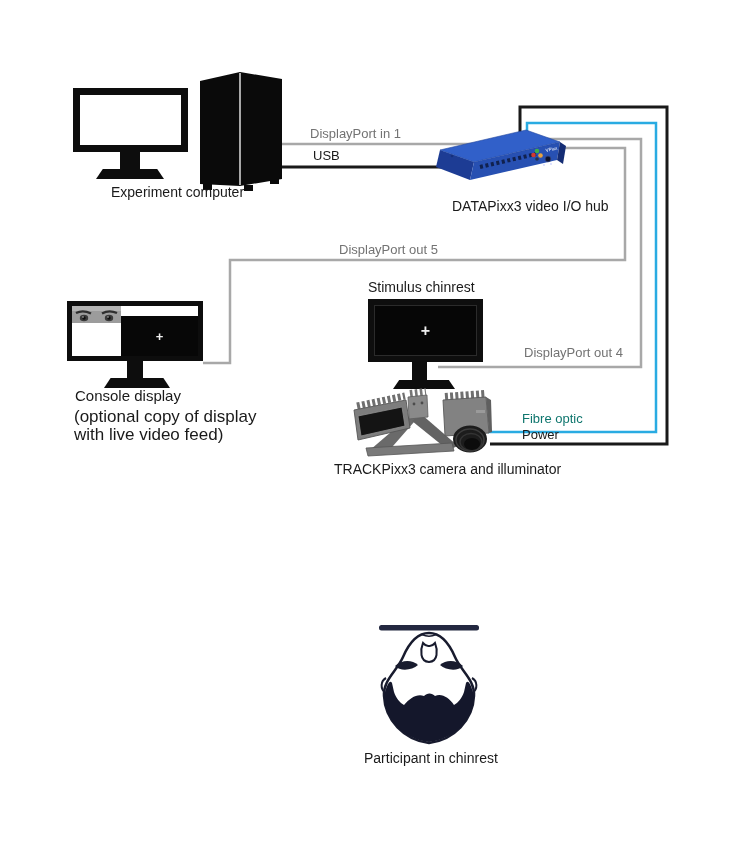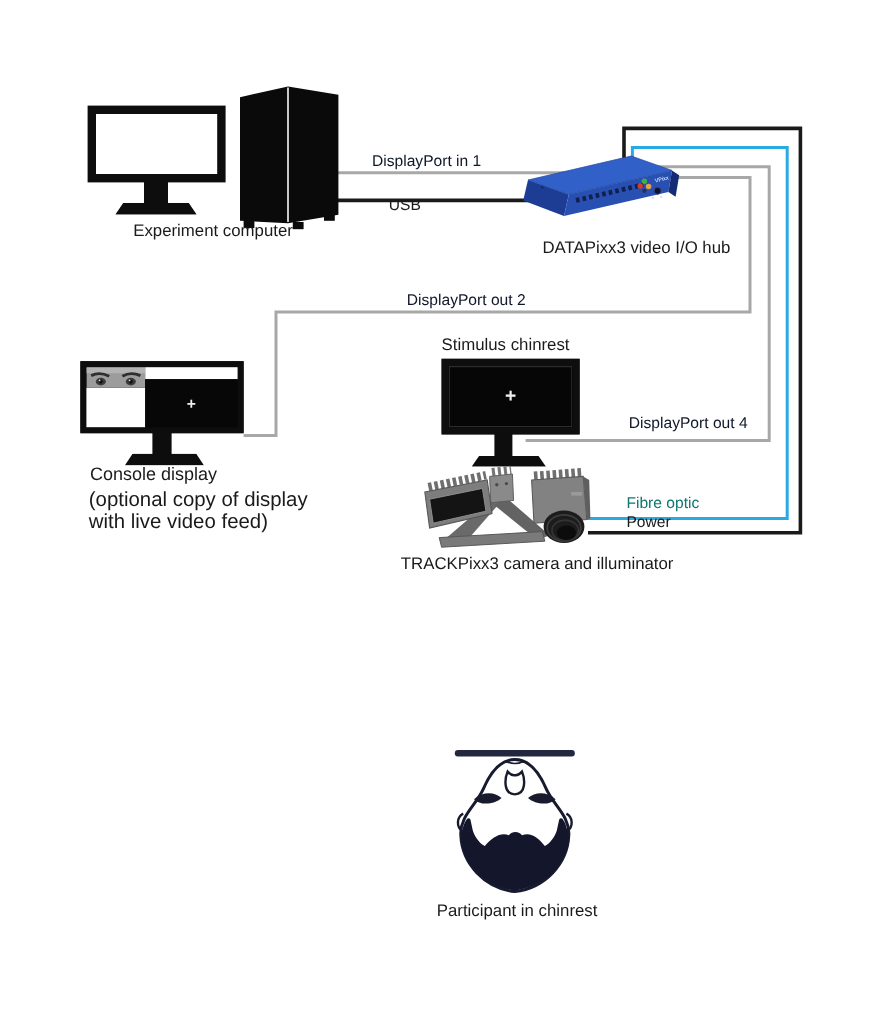--- a/index.html
+++ b/index.html
@@ -6,21 +6,21 @@
   .stage{position:relative;width:732px;height:858px;background:#ffffff;overflow:hidden;
          font-family:"Liberation Sans",sans-serif;}
   .abs{position:absolute;}
   svg{display:block;}
   
   #cables{position:absolute;left:0;top:0;z-index:1;}
   .device{z-index:2;}
   .lbl{z-index:3;white-space:nowrap;line-height:1.1;}
   
   .lbl-black{color:#1a1a1a;}
-  .lbl-gray{color:#0f172a;}
+  .lbl-gray{color:#737373;}
   .lbl-blue{color:#0f766e;}
   .f14{font-size:14px;}
   .f13{font-size:13px;}
   .f12{font-size:17px;}
   .f15{font-size:15px;}
   
   .ec-monitor{left:73px;top:88px;width:101px;height:50px;background:#ffffff;border:7px solid #0d0d0d;}
   .ec-neck{left:120px;top:151px;width:20px;height:19px;background:#0d0d0d;}
   .ec-base{left:96px;top:169px;width:68px;height:10px;background:#0d0d0d;
            clip-path:polygon(10% 0,90% 0,100% 100%,0 100%);}
@@ -150,22 +150,22 @@
       <ellipse cx="122" cy="51" rx="17" ry="13.5" fill="#1c1c1c"></ellipse>
       <ellipse cx="122" cy="52" rx="14" ry="11" fill="none" stroke="#3d3d3d" stroke-width="1.5"></ellipse>
       <ellipse cx="123" cy="54" rx="11" ry="8.5" fill="none" stroke="#343434" stroke-width="1.4"></ellipse>
       <ellipse cx="124" cy="56" rx="8" ry="6" fill="#0c0c0c"></ellipse>
     </g>
   </svg>
 
   <span class="abs lbl lbl-black f14" style="left:334px;top:462px;">TRACKPixx3 camera and illuminator</span>
 
   <span class="abs lbl lbl-gray f13" style="left:310px;top:127px;">DisplayPort in 1</span>
-  <span class="abs lbl lbl-black f13" style="left:324px;top:149px;margin-top:15px;">USB</span>
-  <span class="abs lbl lbl-gray f13" style="left:339px;top:243px;">DisplayPort out 2</span>
+  <span class="abs lbl lbl-black f13" style="left:313px;top:149px;">USB</span>
+  <span class="abs lbl lbl-gray f13" style="left:339px;top:243px;">DisplayPort out 5</span>
   <span class="abs lbl lbl-gray f13" style="left:524px;top:346px;">DisplayPort out 4</span>
   <span class="abs lbl lbl-blue f13" style="left:522px;top:412px;">Fibre optic</span>
   <span class="abs lbl lbl-black f13" style="left:522px;top:428px;">Power</span>
 
   <svg class="abs device" style="left:374px;top:618px;" width="110" height="135" viewBox="0 0 110 135">
     <rect x="5" y="7" width="100" height="5.5" rx="2.5" fill="#232840"></rect>
     <path d="M55,15 C43,15 35,25 29,39 C23,53 9,62 10,78 C11,102 30,122 55,125 C80,122 99,102 100,78 C101,62 87,53 81,39 C75,25 67,15 55,15 Z" fill="#ffffff" stroke="#181b2e" stroke-width="2.5"></path>
     <path d="M48,16.5 Q55,20 62,16.5" stroke="#181b2e" stroke-width="1.4" fill="none"></path>
     <path d="M49,25 Q46.5,31 47.5,37 Q48.5,43.5 55,44 Q61.5,43.5 62.5,37 Q63.5,31 61,25 Q58,28.5 55,28 Q52,28.5 49,25 Z" fill="#ffffff" stroke="#181b2e" stroke-width="2"></path>
     <path d="M21,48 C28,41.5 38,41.5 44,47 C38,52.5 26,53.5 21,48 Z" fill="#181b2e"></path>

